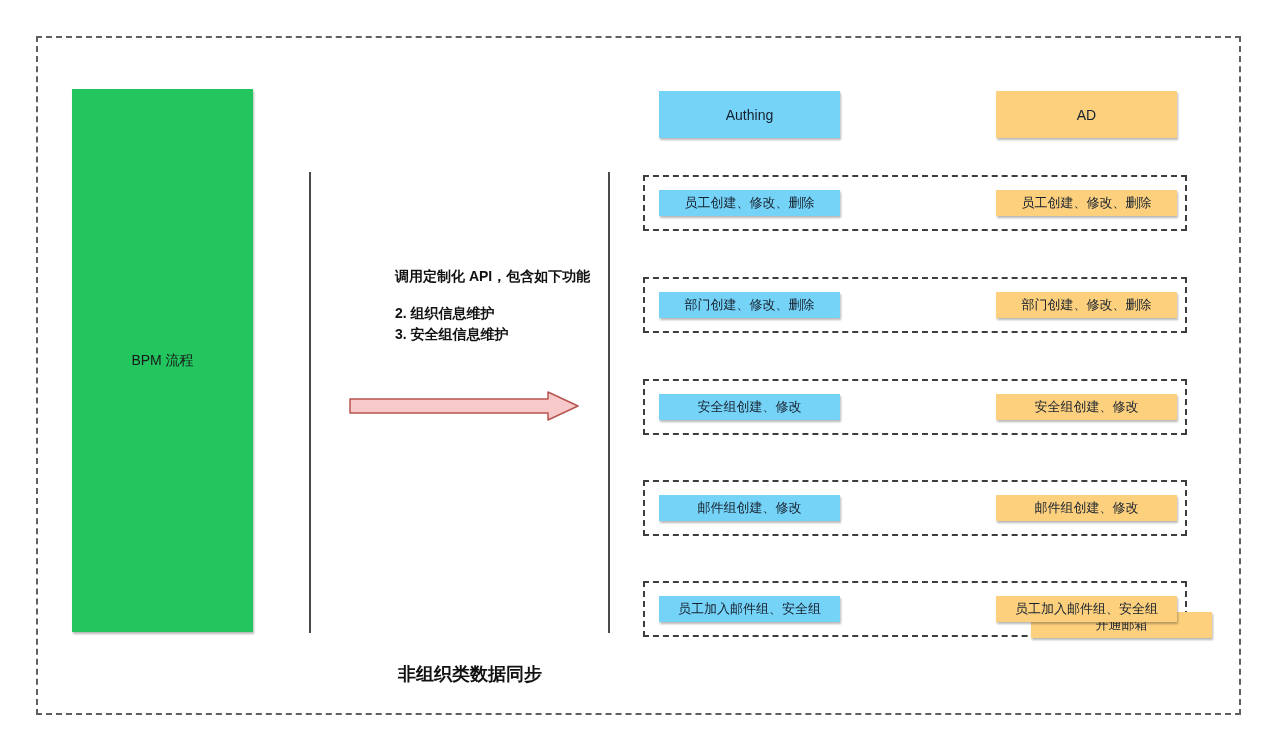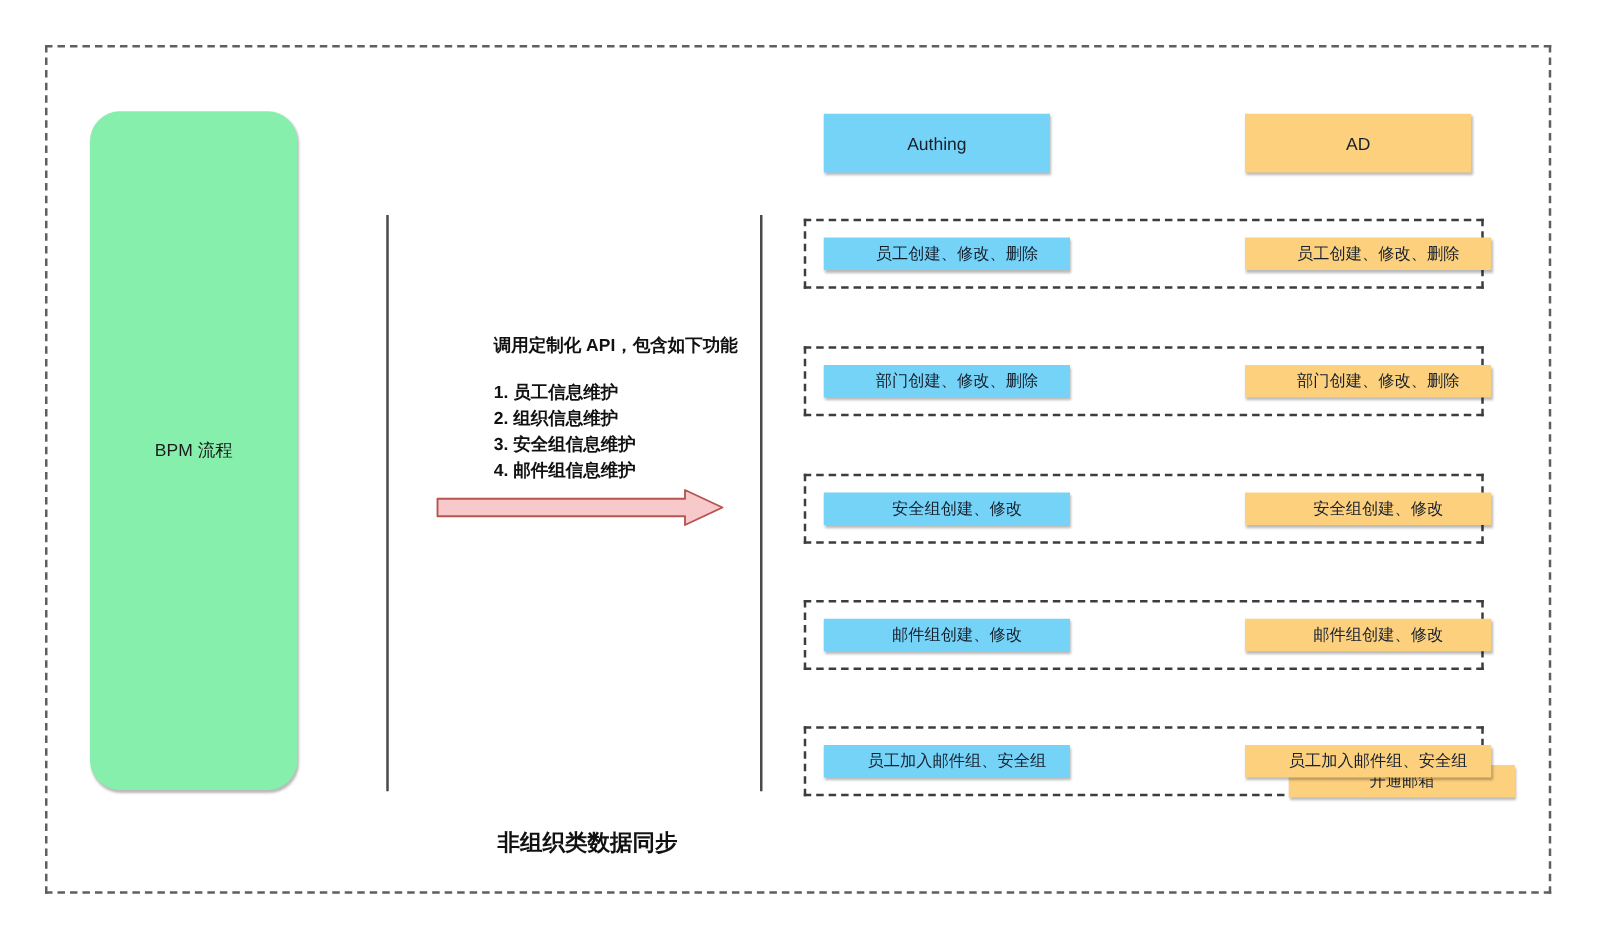--- a/index.html
+++ b/index.html
@@ -18,29 +18,28 @@
   .outer-border {
     position: absolute;
     left: 36px; top: 36px;
     width: 1205px; height: 679px;
     border: 2px dashed #5f5f5f;
     box-sizing: border-box;
   }
   .bpm-box {
     position: absolute;
     left: 72px; top: 89px;
-    width: 166px; height: 543px;
-    background: #86efac;
+    width: 181px; height: 543px;
+    background: #22c55e;
     box-shadow: 1px 2px 2px rgba(0,0,0,0.28);
     display: flex;
     align-items: center;
     justify-content: center;
     font-size: 14px;
     color: #1a1a1a;
-    border-radius: 24px;
   }
   .vline {
     position: absolute;
     top: 172px;
     width: 0;
     height: 461px;
     border-left: 2px solid #4a4a4a;
   }
   .vline-1 { left: 309px; }
   .vline-2 { left: 608px; }
@@ -90,21 +89,20 @@
     top: 13px;
     width: 181px; height: 26px;
     display: flex;
     align-items: center;
     justify-content: center;
     font-size: 13px;
     color: #16202d;
     box-shadow: 1px 2px 2px rgba(0,0,0,0.28);
     white-space: nowrap;
     z-index: 2;
-    padding-left: 16px;
   }
   .task-authing { left: 14px; background: #76D3F8; }
   .task-ad { left: 351px; background: #FDD07E; }
   .task-ad-extra {
     position: absolute;
     left: 386px; top: 29px;
     width: 181px; height: 26px;
     background: #FDD07E;
     display: flex;
     align-items: center;
@@ -134,24 +132,22 @@
 
   <div class="bpm-box">
     <span>BPM 流程</span>
   </div>
 
   <div class="vline vline-1"></div>
   <div class="vline vline-2"></div>
 
   <div class="api-note">
     <div class="heading">调用定制化 API，包含如下功能</div>
-    <div class="item">1. 员工信息维护</div>
     <div class="item">2. 组织信息维护</div>
     <div class="item">3. 安全组信息维护</div>
-    <div class="item">4. 邮件组信息维护</div>
   </div>
 
   <svg class="flow-arrow" width="234" height="38" viewBox="0 0 234 38">
     <polygon points="3,12 201,12 201,5 231,19 201,33 201,26 3,26" fill="#F8C9CA" stroke="#B85450" stroke-width="1.5" stroke-linejoin="round"></polygon>
   </svg>
 
   <div class="col-header header-authing">
     <span>Authing</span>
   </div>
   <div class="col-header header-ad">

